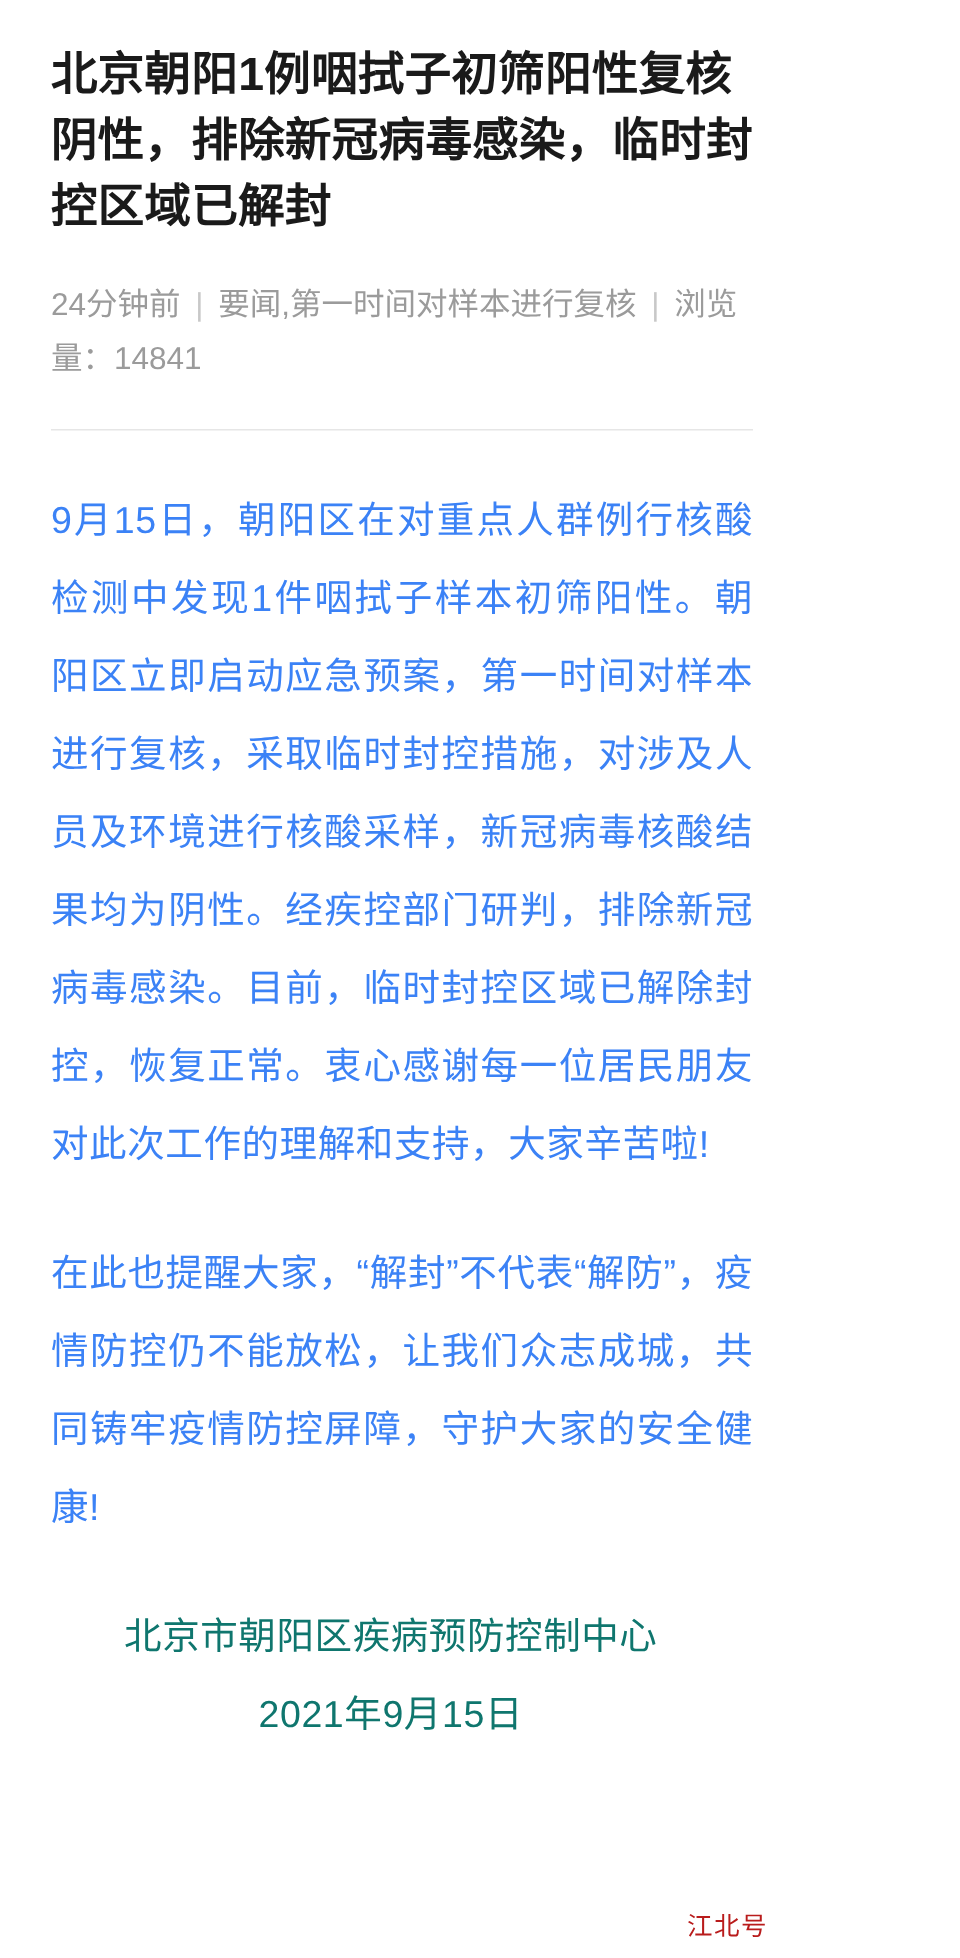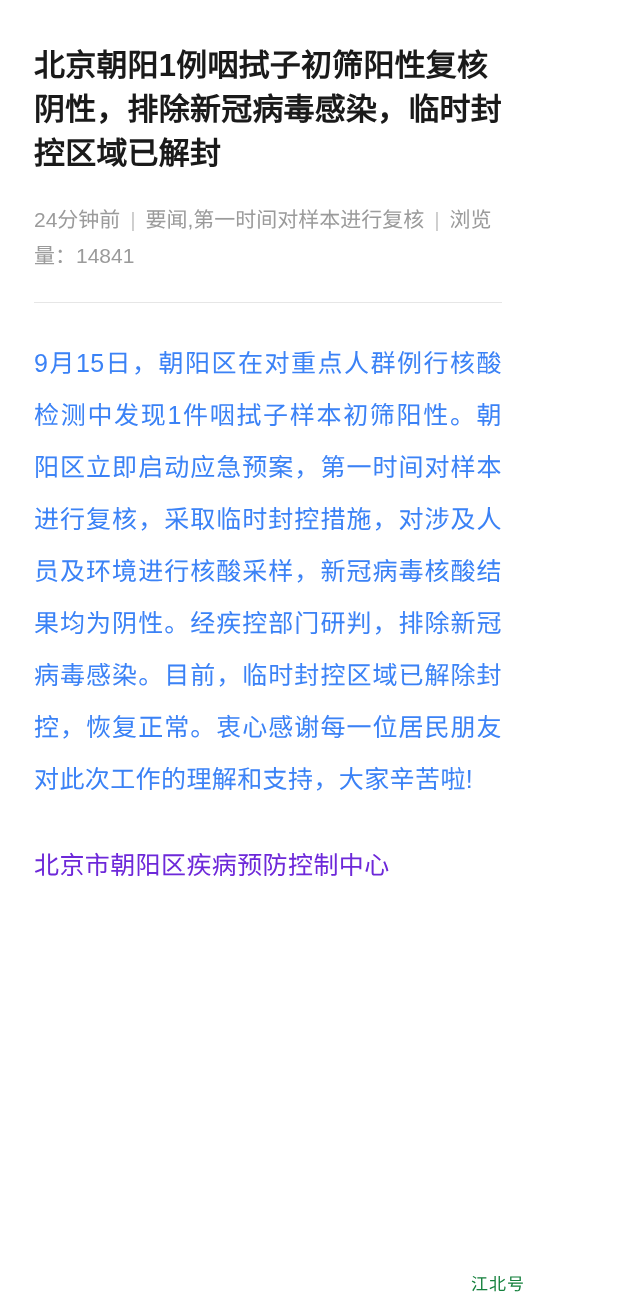--- a/index.html
+++ b/index.html
@@ -12,21 +12,21 @@
     height: 1305px;
     font-family: "Liberation Sans", "DejaVu Sans", sans-serif;
     color: #222222;
     overflow: hidden;
     position: relative;
   }
   .page {
     width: 536px;
     height: 1305px;
     box-sizing: border-box;
-    padding: 44px 34px 0 34px;
+    padding: 28px 34px 0 34px;
     position: relative;
   }
   .headline {
     font-size: 31px;
     line-height: 44px;
     font-weight: bold;
     color: #1a1a1a;
     letter-spacing: 0.2px;
     margin: 0 0 26px 0;
   }
@@ -52,34 +52,34 @@
     line-height: 52px;
     color: #3b82f6;
     margin: 0 0 34px 0;
     text-align: justify;
     text-justify: inter-ideograph;
     letter-spacing: 0.4px;
   }
   .signature {
     font-size: 25px;
     line-height: 52px;
-    color: #6d28d9;
-    text-align: left;
+    color: #0f766e;
+    text-align: center;
     margin: 30px 15px 0 0;
     letter-spacing: 0.4px;
   }
   .sig-line {
     display: block;
   }
   .watermark {
     position: absolute;
-    right: 11px;
+    right: 24px;
     bottom: 10px;
     font-size: 17px;
-    color: #15803d;
+    color: #b91c1c;
     letter-spacing: 1px;
     font-family: "DejaVu Sans", "Liberation Sans", sans-serif;
   }
 </style>
 </head>
 <body>
 
 <div class="page">
 
   <h1 class="headline">北京朝阳1例咽拭子初筛阳性复核阴性，排除新冠病毒感染，临时封控区域已解封</h1>
@@ -89,20 +89,22 @@
     <span class="sep">|</span>
     <span>要闻,第一时间对样本进行复核</span>
     <span class="sep">|</span>
     <span>浏览量：14841</span>
   </div>
 
   <div class="divider"></div>
 
   <p class="para">9月15日，朝阳区在对重点人群例行核酸检测中发现1件咽拭子样本初筛阳性。朝阳区立即启动应急预案，第一时间对样本进行复核，采取临时封控措施，对涉及人员及环境进行核酸采样，新冠病毒核酸结果均为阴性。经疾控部门研判，排除新冠病毒感染。目前，临时封控区域已解除封控，恢复正常。衷心感谢每一位居民朋友对此次工作的理解和支持，大家辛苦啦!</p>
 
+  <p class="para">在此也提醒大家，“解封”不代表“解防”，疫情防控仍不能放松，让我们众志成城，共同铸牢疫情防控屏障，守护大家的安全健康!</p>
 
   <div class="signature">
     <span class="sig-line">北京市朝阳区疾病预防控制中心</span>
+    <span class="sig-line">2021年9月15日</span>
   </div>
 
   <div class="watermark">江北号</div>
 
 </div>
 
 </body></html>

